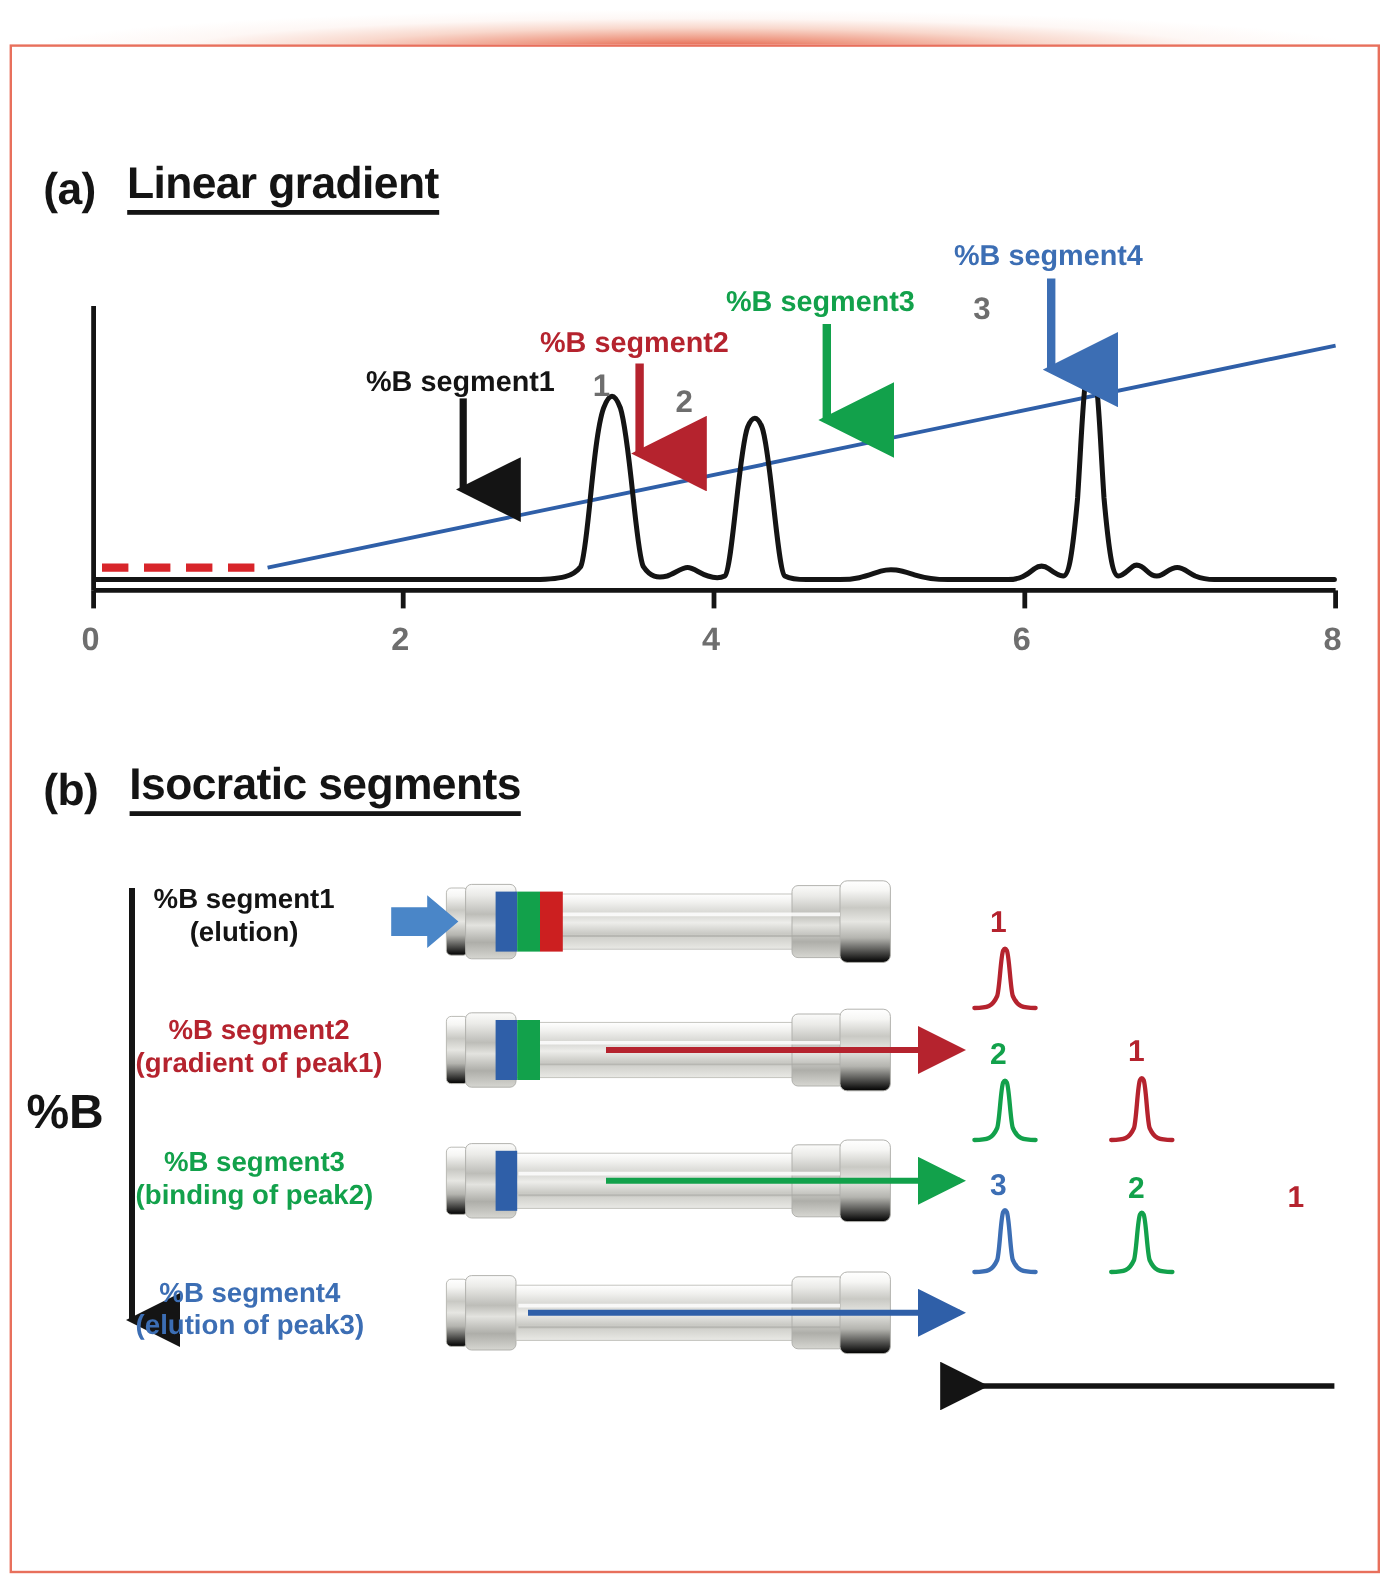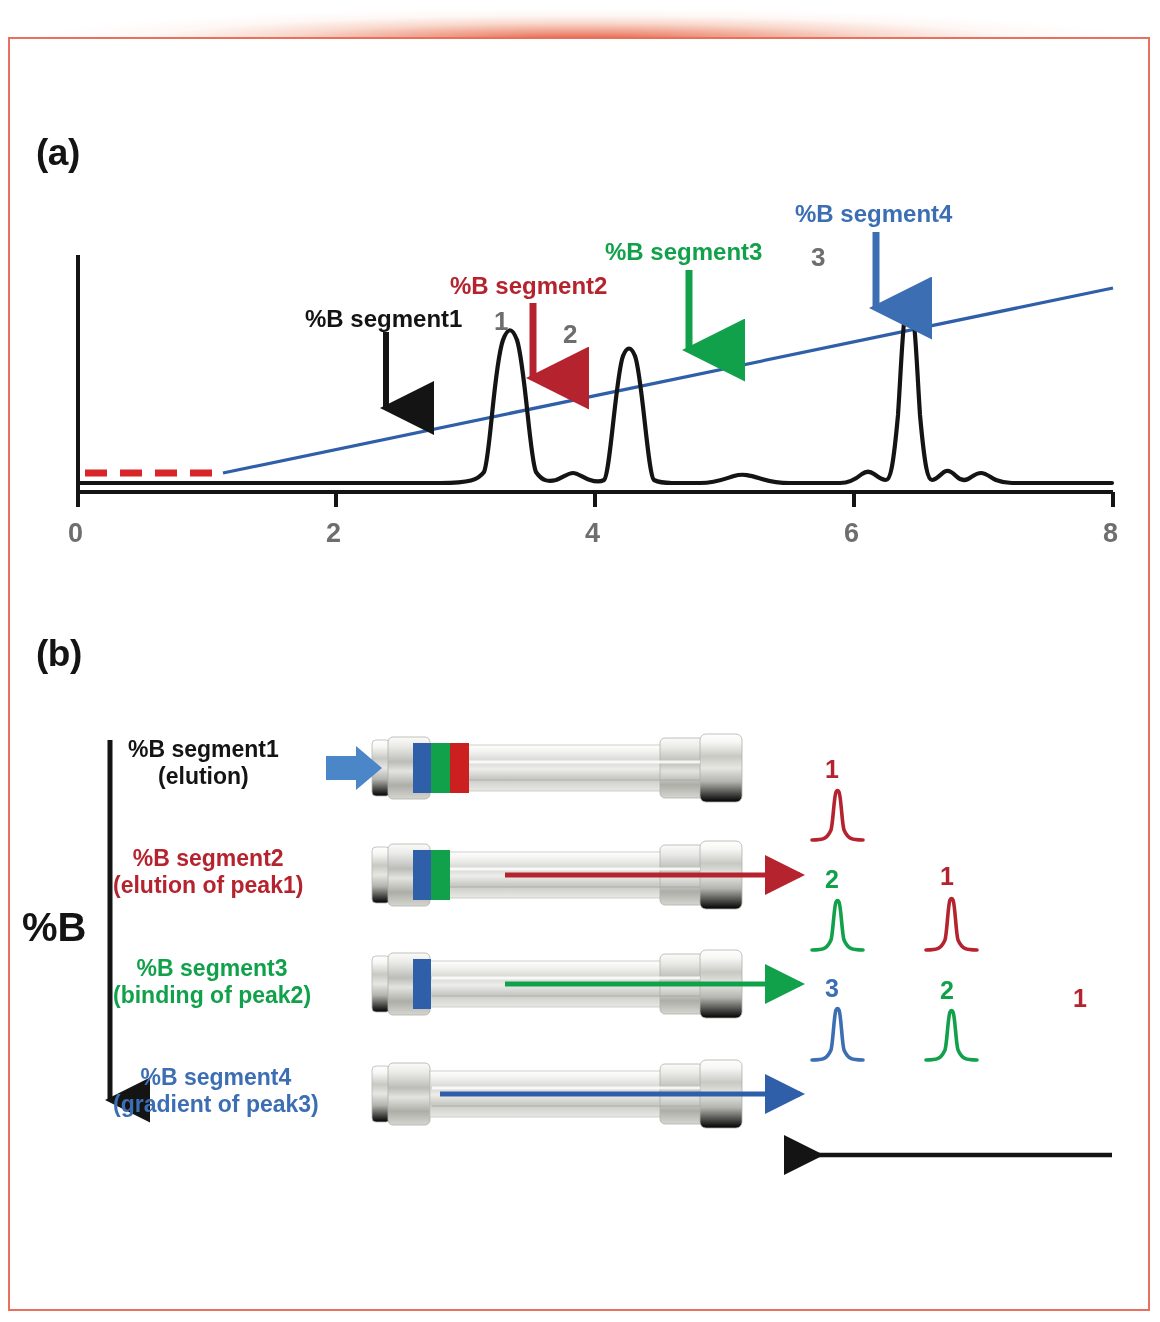--- a/index.html
+++ b/index.html
@@ -110,20 +110,21 @@
 </head>
 <body>
 
 <div class="page">
 
   <div class="top-glow"></div>
   <div class="frame"></div>
 
   <div class="sec-head" id="head-a">
     <span class="sec-label">(a)</span>
+    <span class="sec-title">Linear gradient</span>
   </div>
 
   <div id="panel-a">
     <svg class="chart-svg" width="1160" height="380" viewBox="0 0 1160 380">
 
       <line x1="78" y1="75" x2="78" y2="312" stroke="#141414" stroke-width="4"></line>
 
       <line x1="78" y1="312" x2="1113" y2="312" stroke="#141414" stroke-width="4"></line>
 
       <line x1="78" y1="312" x2="78" y2="327" stroke="#141414" stroke-width="4"></line>
@@ -204,20 +205,21 @@
 
     <div class="tick-label" style="left:68px; top:338px;">0</div>
     <div class="tick-label" style="left:326px; top:338px;">2</div>
     <div class="tick-label" style="left:585px; top:338px;">4</div>
     <div class="tick-label" style="left:844px; top:338px;">6</div>
     <div class="tick-label" style="left:1103px; top:338px;">8</div>
   </div>
 
   <div class="sec-head" id="head-b">
     <span class="sec-label">(b)</span>
+    <span class="sec-title">Isocratic segments</span>
   </div>
 
   <div class="pctB">%B</div>
 
   <div id="panel-b">
     <svg class="chart-svg" width="1160" height="520" viewBox="0 0 1160 520">
       <defs>
 
         <linearGradient id="tubeGrad" x1="0" y1="0" x2="0" y2="1">
           <stop offset="0%" stop-color="#ffffff"></stop>
@@ -325,29 +327,29 @@
 
       <line x1="1112" y1="455" x2="788" y2="455" stroke="#141414" stroke-width="4.5" marker-end="url(#bArrBlackL)"></line>
     </svg>
 
     <div class="row-label" style="left:128px; top:36px; color:#141414;">
       <span>%B segment1</span><br>
       <span>(elution)</span>
     </div>
     <div class="row-label" style="left:113px; top:145px; color:#b5232e;">
       <span>%B segment2</span><br>
-      <span>(elution of peak1)</span>
+      <span>(gradient of peak1)</span>
     </div>
     <div class="row-label" style="left:113px; top:255px; color:#12a14b;">
       <span>%B segment3</span><br>
       <span>(binding of peak2)</span>
     </div>
     <div class="row-label" style="left:113px; top:364px; color:#3c6eb4;">
       <span>%B segment4</span><br>
-      <span>(gradient of peak3)</span>
+      <span>(elution of peak3)</span>
     </div>
 
     <div class="mini-num" style="left:825px; top:55px; color:#b5232e;">1</div>
 
     <div class="mini-num" style="left:825px; top:165px; color:#12a14b;">2</div>
     <div class="mini-num" style="left:940px; top:162px; color:#b5232e;">1</div>
 
     <div class="mini-num" style="left:825px; top:274px; color:#3c6eb4;">3</div>
     <div class="mini-num" style="left:940px; top:276px; color:#12a14b;">2</div>
     <div class="mini-num" style="left:1073px; top:284px; color:#b5232e;">1</div>

